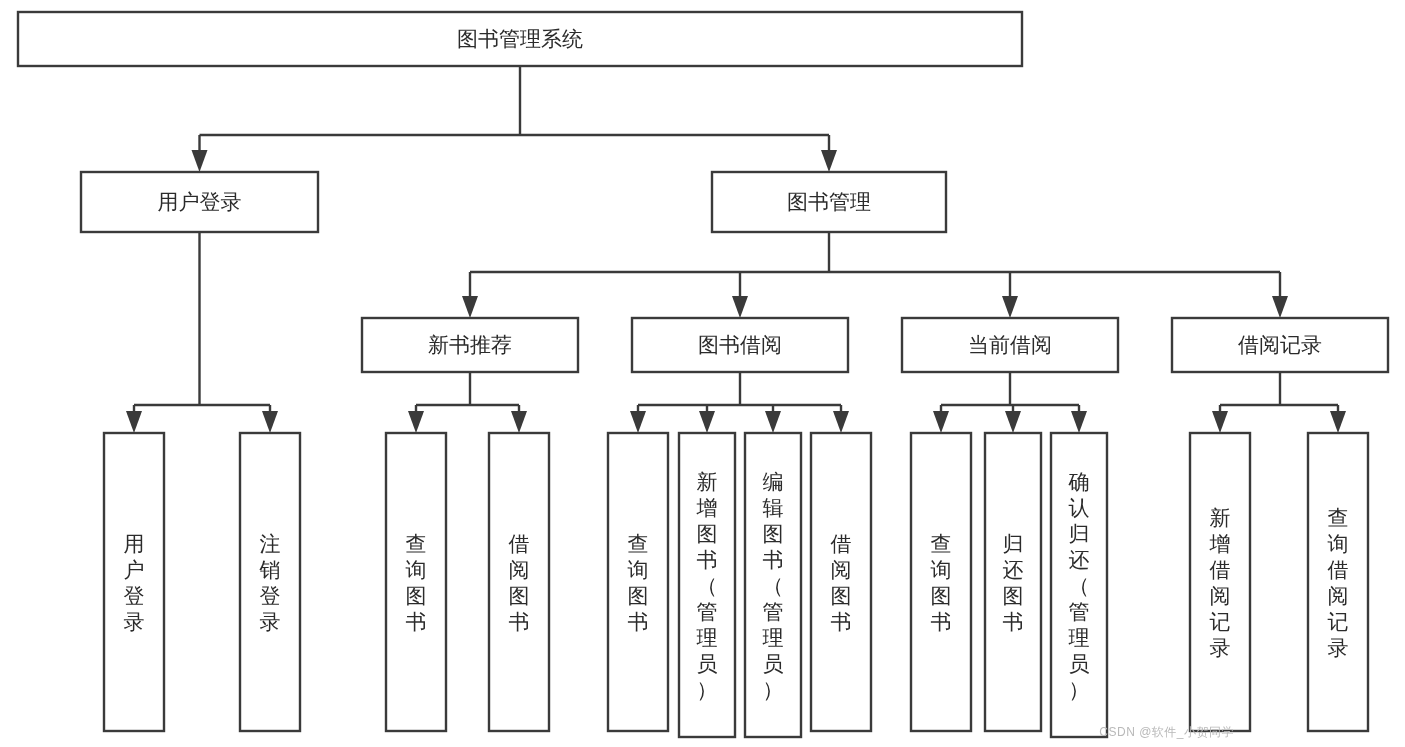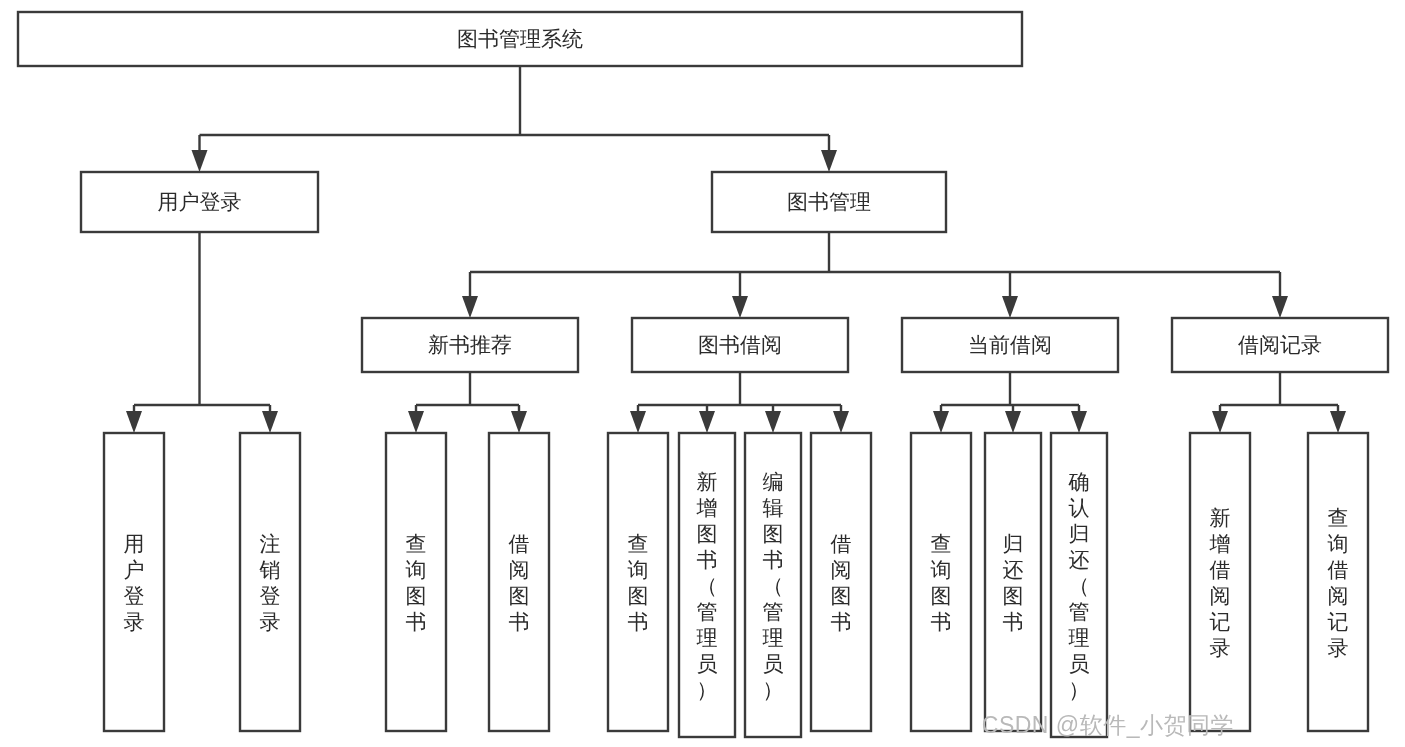--- a/index.html
+++ b/index.html
@@ -52,21 +52,21 @@
     fill: #2b2b2b;
     font-family: "Liberation Sans", "DejaVu Sans", sans-serif;
     font-size: 21px;
     text-anchor: middle;
   }
   .watermark {
     position: absolute;
     right: 12px;
     bottom: 6px;
     font-family: "Liberation Sans", "DejaVu Sans", sans-serif;
-    font-size: 23px;
+    font-size: 12px;
     color: #b9b9b9;
     letter-spacing: 0.5px;
     white-space: nowrap;
     pointer-events: none;
   }
 </style>
 </head>
 <body>
 
 <div id="diagram-root">

